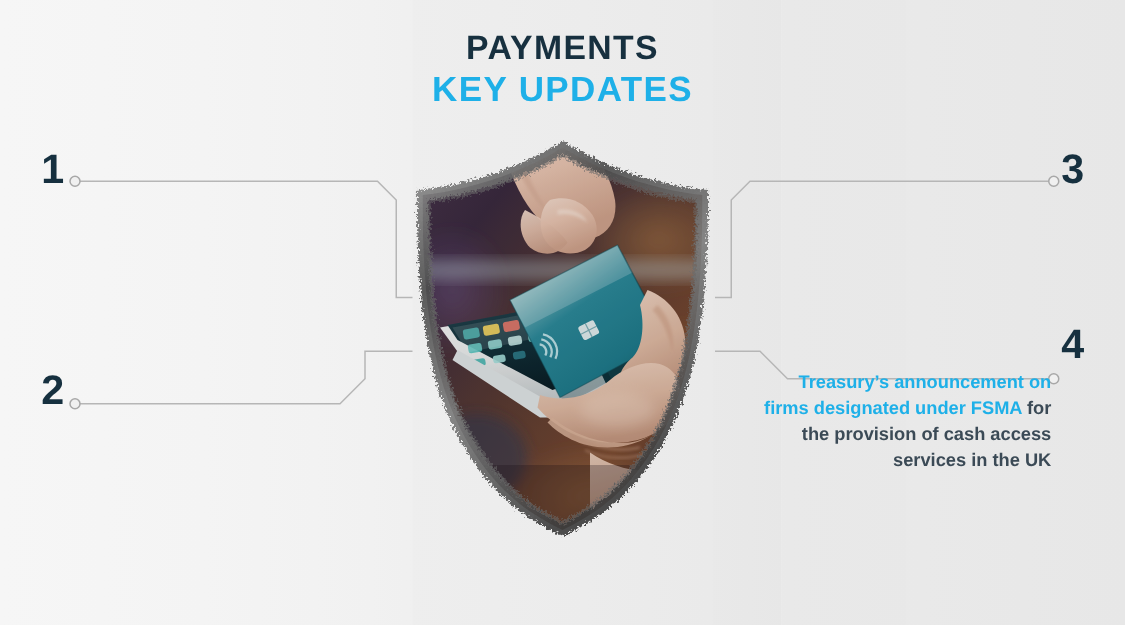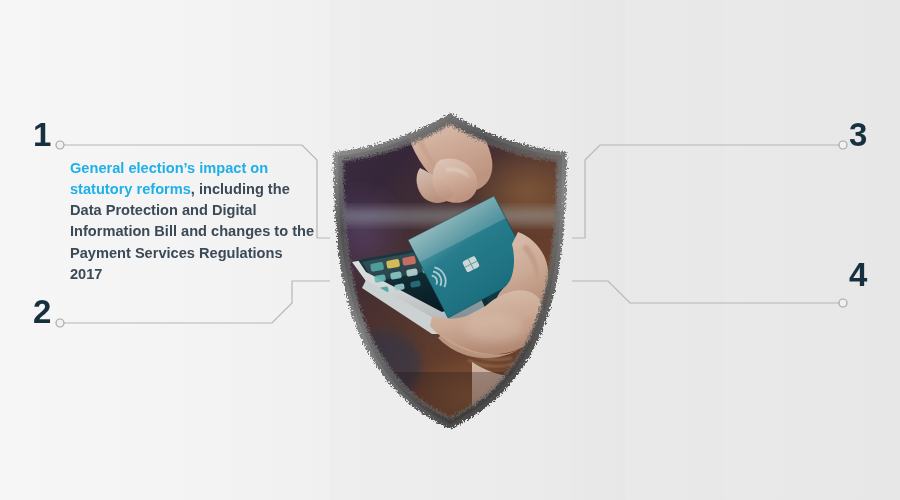--- a/index.html
+++ b/index.html
@@ -119,20 +119,22 @@
 </head>
 <body>
 
 <div id="stage">
 
   <div class="band band-a"></div>
   <div class="band band-b"></div>
   <div class="band band-c"></div>
 
   <div class="title-wrap">
+    <div class="title-line1">PAYMENTS</div>
+    <div class="title-line2">KEY UPDATES</div>
   </div>
 
   <svg class="connectors" viewBox="0 0 900 500">
     <g fill="none" stroke="#b6b6b6" stroke-width="1.2">
 
       <path d="M 63,145 L 302,145 L 317,160 L 317,238 L 330,238"></path>
 
       <path d="M 63,323 L 272,323 L 292,303 L 292,281 L 330,281"></path>
 
       <path d="M 572,238 L 585,238 L 585,160 L 600,145 L 840,145"></path>
@@ -356,15 +358,15 @@
                  C 199,45 159,31 128,12 Z" fill="none" stroke="#6a6a6a" stroke-width="3" opacity="0.55"></path>
       </g>
     </svg>
   </div>
 
   <div class="num num-1">1</div>
   <div class="num num-2">2</div>
   <div class="num num-3">3</div>
   <div class="num num-4">4</div>
 
-  <div class="txt txt-1"><span class="hl">General election’s impact on statutory reforms</span><span>, including the Data Protection and Digital Information Bill and changes to the Payment Services Regulations 2017</span></div>
+  <div class="txt txt-4"><span class="hl">Treasury’s announcement on firms designated under FSMA</span><span> for the provision of cash access services in the UK</span></div>
 
 </div>
 
 </body></html>

